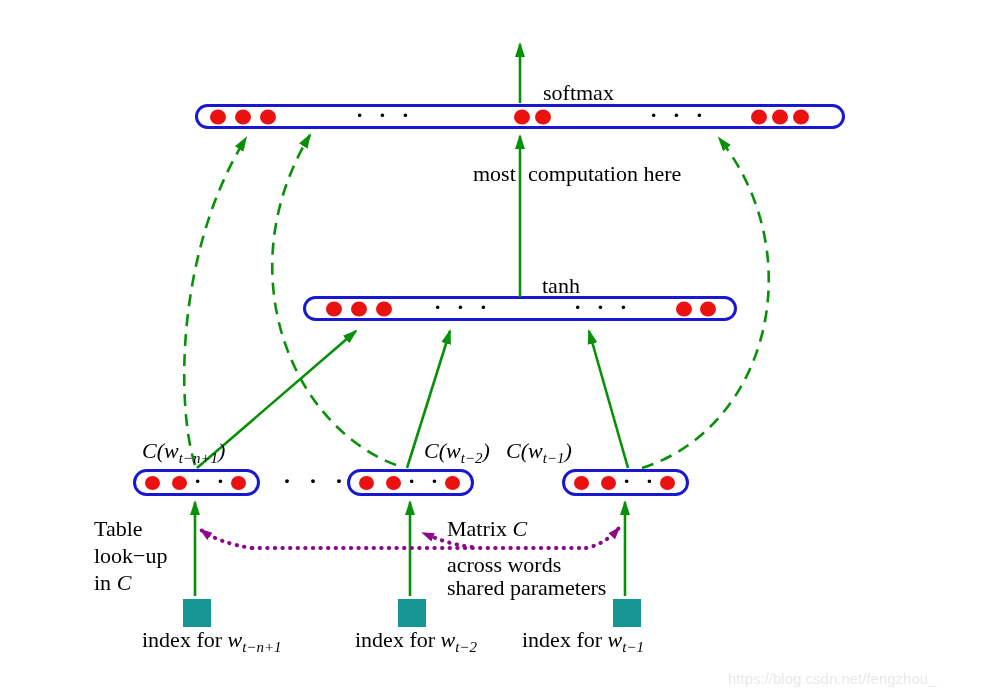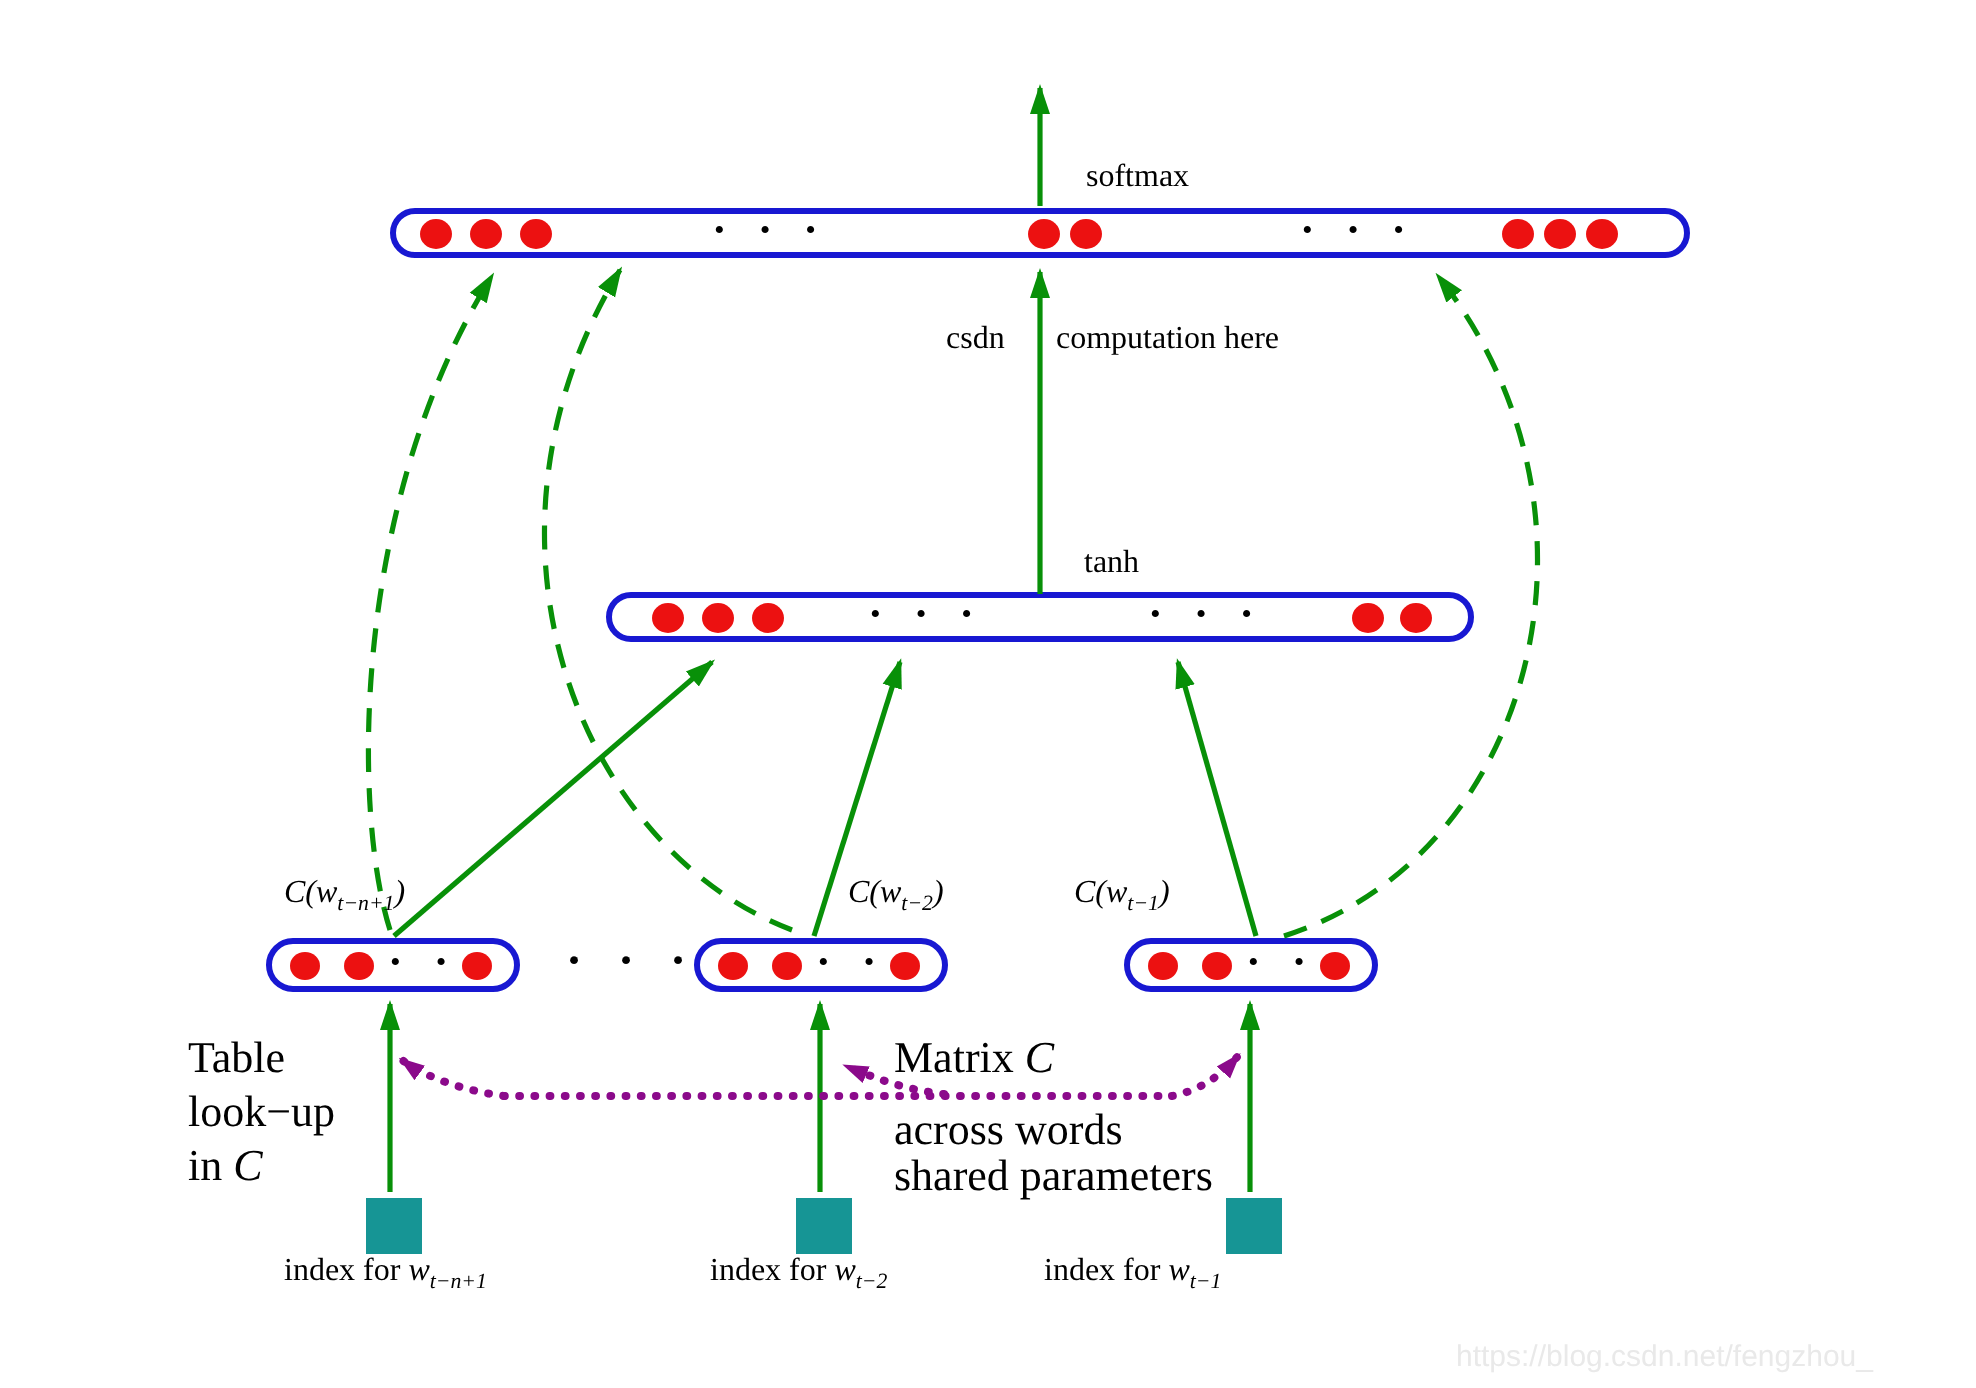--- a/index.html
+++ b/index.html
@@ -4,21 +4,21 @@
 <style>
   html,body{margin:0;padding:0;background:#fff;}
   .canvas{
     position:relative;width:988px;height:694px;background:#ffffff;overflow:hidden;
     font-family:"Liberation Serif",serif;color:#000;
   }
   .abs{position:absolute;white-space:nowrap;}
   .it{font-style:italic;}
   sub.s{font-size:0.68em;font-style:italic;}
   .title{top:3px;left:363px;font-size:24px;word-spacing:3px;}
-  .lbl{font-size:16px;}
+  .lbl{font-size:22px;}
   .pill{
     position:absolute;box-sizing:border-box;background:#fff;
     border:3px solid #1818d2;border-radius:14px;height:25px;
   }
   .pill-emb{height:27px;}
   .dot{
     position:absolute;top:50%;transform:translateY(-50%);
     width:16px;height:15px;border-radius:50%;background:#ec1111;display:inline-block;
   }
   .dot.sm{width:15px;height:14px;}
@@ -107,30 +107,30 @@
 
     <path d="M252,548 L586,548" fill="none" stroke-width="4" stroke-dasharray="0.4 7.2" stroke-linecap="round" stroke="#8b0a8b"></path>
     <path d="M252,548 C230,545 212,538 201,530" fill="none" stroke-width="4" stroke-dasharray="0.4 7.2" stroke-linecap="round" marker-end="url(#ap)" stroke="#8b0a8b"></path>
     <path d="M586,548 C601,545 611,537 619,528" fill="none" stroke-width="4" stroke-dasharray="0.4 7.2" stroke-linecap="round" marker-end="url(#ap)" stroke="#8b0a8b"></path>
     <path d="M472,547 C453,545 437,539 423,533" fill="none" stroke-width="4" stroke-dasharray="0.4 7.2" stroke-linecap="round" marker-end="url(#ap)" stroke="#8b0a8b"></path>
   </svg>
 
 
   <div class="abs lbl" style="left:543px;top:80px;">softmax</div>
   <div class="abs lbl" style="left:542px;top:273px;">tanh</div>
-  <div class="abs lbl" style="left:473px;top:161px;">csdn</div>
+  <div class="abs lbl" style="left:473px;top:161px;">most</div>
   <div class="abs lbl" style="left:528px;top:161px;">computation here</div>
 
   <div class="abs lbl it" style="left:104px;top:438px;margin-left:38px;">
     <span>C(w</span><sub class="s">t−n+1</sub><span>)</span>
   </div>
   <div class="abs lbl it" style="left:424px;top:438px;">
     <span>C(w</span><sub class="s">t−2</sub><span>)</span>
   </div>
-  <div class="abs lbl it" style="left:537px;top:438px;">
+  <div class="abs lbl it" style="left:506px;top:438px;">
     <span>C(w</span><sub class="s">t−1</sub><span>)</span>
   </div>
 
   <div class="abs note" style="left:94px;top:515px;">
     <div>Table</div>
     <div>look−up</div>
     <div><span>in </span><span class="it">C</span></div>
   </div>
 
   <div class="abs note" style="left:447px;top:515px;text-align:right;">

